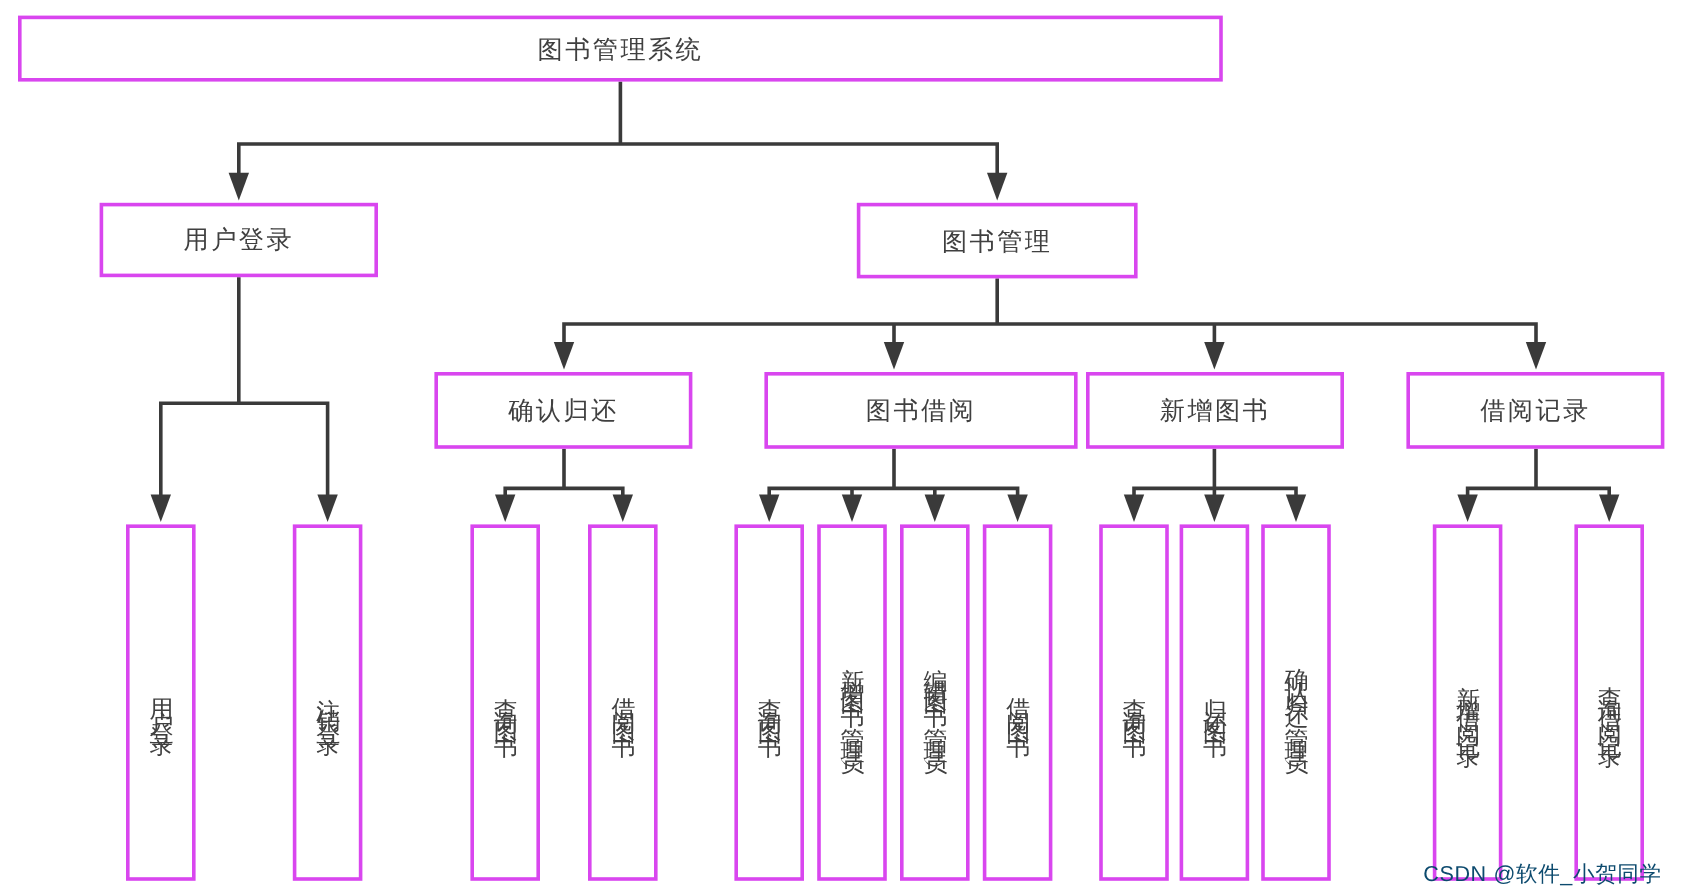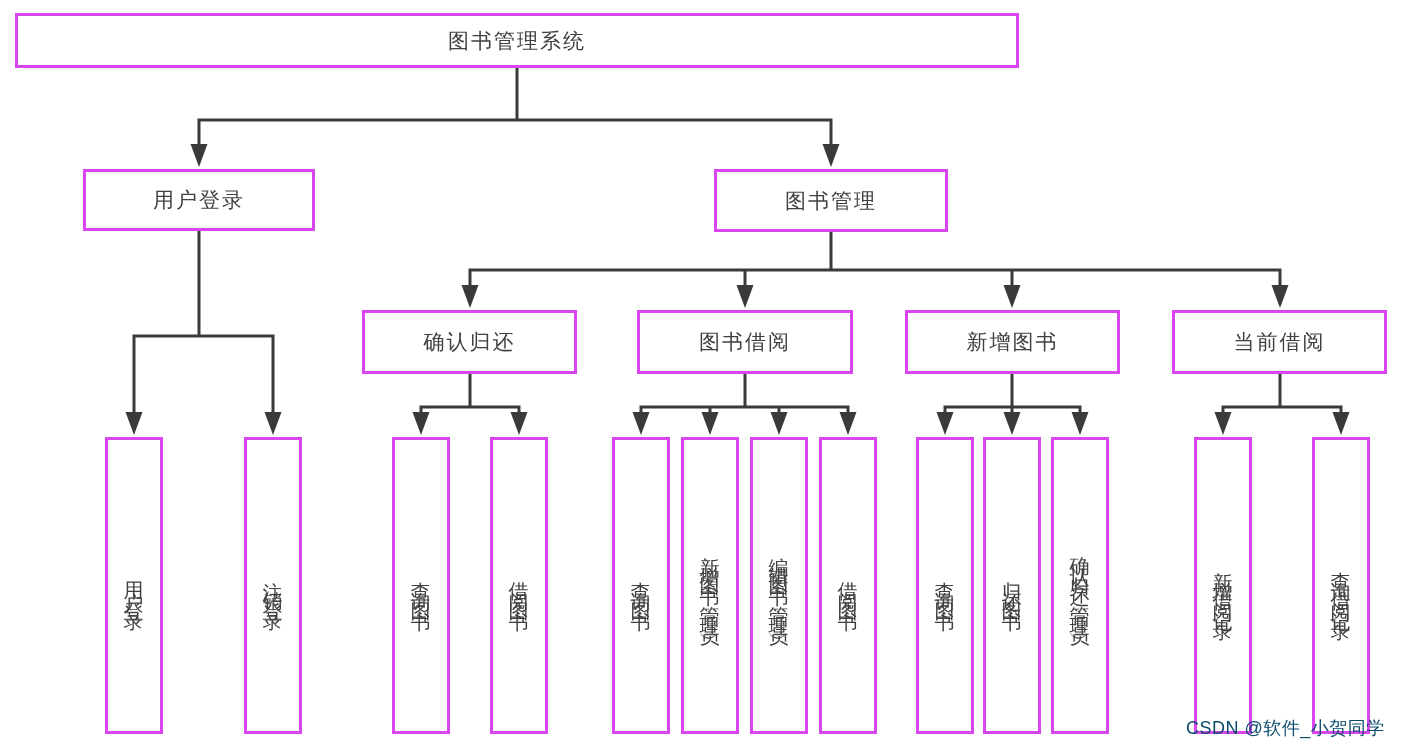--- a/index.html
+++ b/index.html
@@ -22,21 +22,21 @@
     font-size:20px;letter-spacing:10px;line-height:1;white-space:nowrap;
   }
   
   .n-root{left:15px;top:13px;width:1004px;height:55px;}
   
   .n-login{left:83px;top:169px;width:232px;height:62px;}
   .n-mgmt{left:714px;top:169px;width:234px;height:63px;}
   
   .r3{top:310px;width:215px;height:64px;}
   .n-rec{left:362px;}
-  .n-borrow{left:637px;width:216px;}
+  .n-borrow{left:637px;width:261px;}
   .n-current{left:905px;}
   .n-record{left:1172px;}
   
   .leaf{top:437px;width:58px;height:297px;}
   .b1{left:105px;} .b2{left:244px;} .b3{left:392px;} .b4{left:490px;}
   .b5{left:612px;} .b6{left:681px;} .b7{left:750px;} .b8{left:819px;}
   .b9{left:916px;} .b10{left:983px;} .b11{left:1051px;}
   .b12{left:1194px;} .b13{left:1312px;}
   #watermark{
     position:absolute;left:1186px;top:716px;width:215px;height:26px;
@@ -101,21 +101,21 @@
 <div class="node hbox r3 n-rec">
   <span class="lbl">确认归还</span>
 </div>
 <div class="node hbox r3 n-borrow">
   <span class="lbl">图书借阅</span>
 </div>
 <div class="node hbox r3 n-current">
   <span class="lbl">新增图书</span>
 </div>
 <div class="node hbox r3 n-record">
-  <span class="lbl">当前借阅</span>
+  <span class="lbl">借阅记录</span>
 </div>
 
 <div class="node vbox leaf b1">
   <span class="lbl">用户登录</span>
 </div>
 <div class="node vbox leaf b2">
   <span class="lbl">注销登录</span>
 </div>
 <div class="node vbox leaf b3">
   <span class="lbl">查询图书</span>

